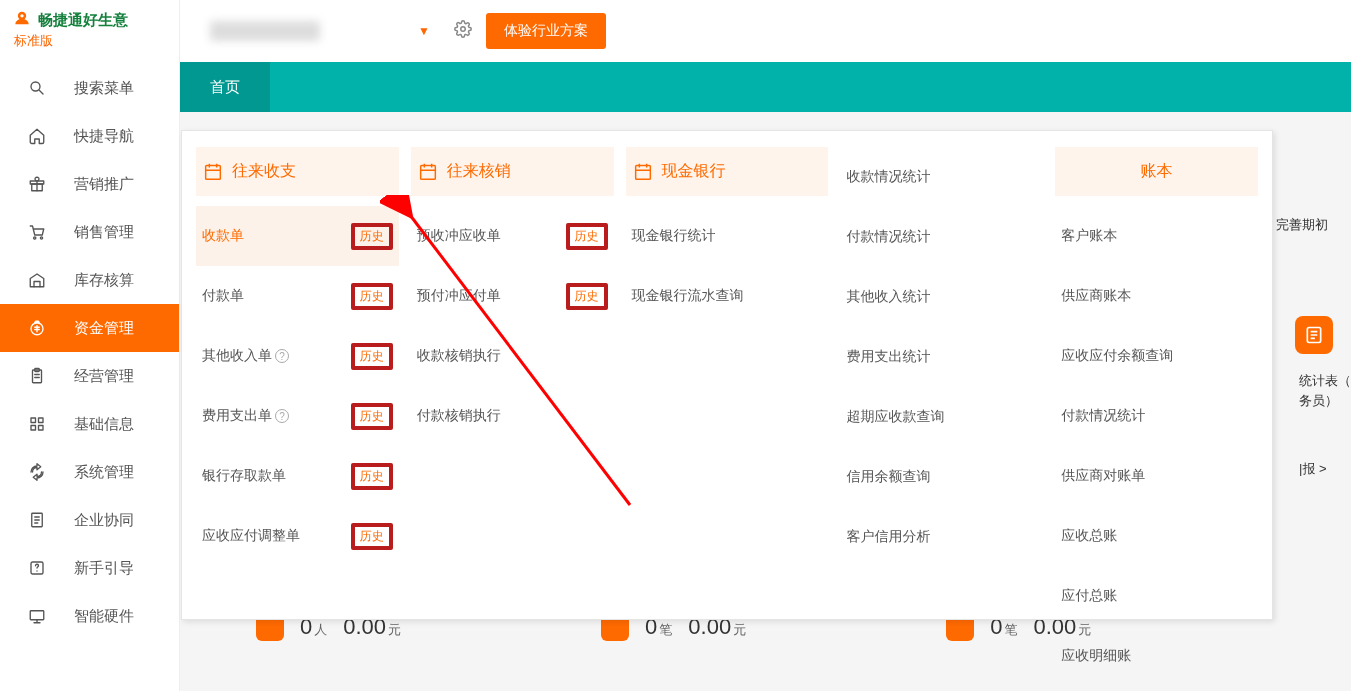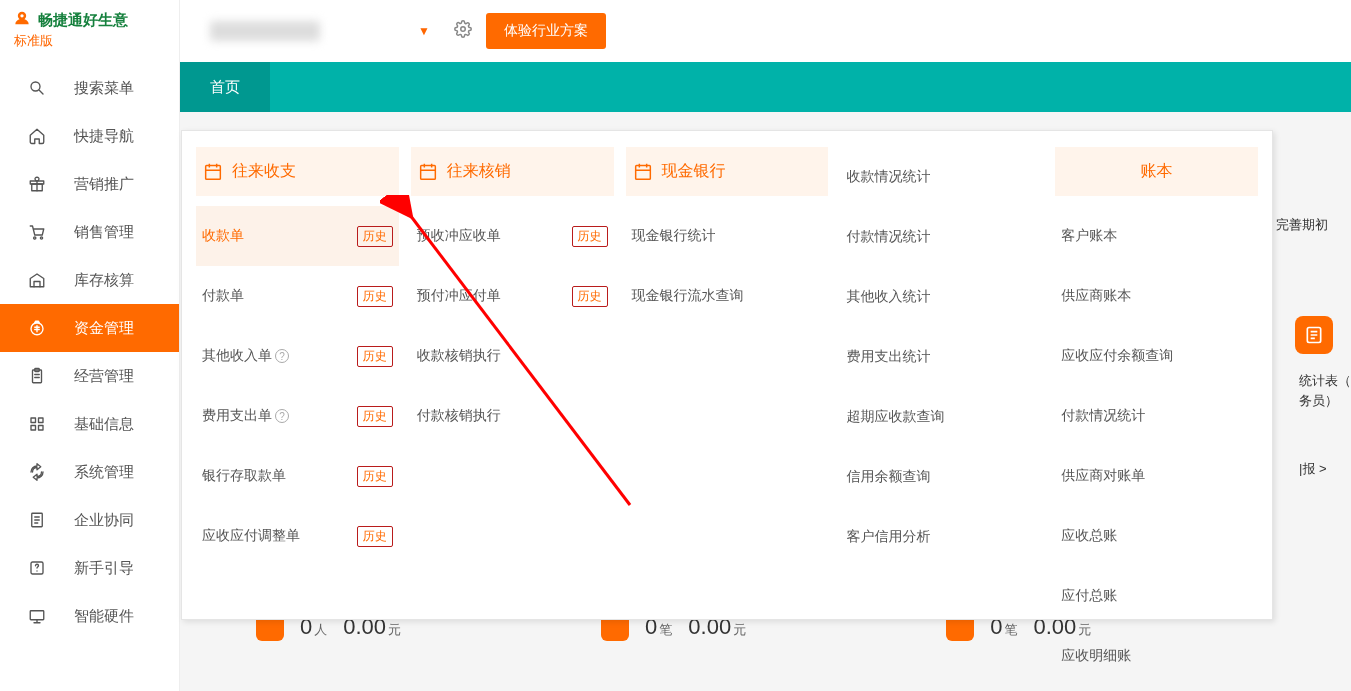--- a/index.html
+++ b/index.html
@@ -31,21 +31,21 @@
     .content { position: absolute; left: 180px; top: 112px; right: 0; bottom: 0; background: #f5f5f5; overflow: hidden; }
 
     
     .mega { position: absolute; left: 181px; top: 130px; width: 1092px; height: 490px; background: #fff; border: 1px solid #e5e5e5; box-shadow: 2px 2px 6px rgba(0,0,0,0.1); z-index: 50; padding: 16px 14px; display: flex; gap: 12px; }
     .mega-col { width: 205px; }
     .mega-header { display: flex; align-items: center; gap: 8px; height: 49px; background: #fff4eb; color: #ff6a00; font-size: 16px; padding-left: 6px; margin-bottom: 10px; }
     .mega-header.plain { background: #fff4eb; justify-content: center; padding-left: 0; }
     .mega-header svg { filter: none; }
     .mega-item { display: flex; align-items: center; justify-content: space-between; height: 60px; padding: 17px 6px; cursor: pointer; color: #555; }
     .mega-item.hl { background: #fdf2e9; color: #ff6a00; }
-    .hist-tag { border: 1px solid #b91c1c; color: #ff6a00; font-size: 12px; padding: 1px 5px; border-radius: 2px; }
+    .hist-tag { border: 4px solid #b91c1c; color: #ff6a00; font-size: 12px; padding: 1px 5px; border-radius: 2px; }
     .help-q { display: inline-block; border: 1px solid #aaa; color: #aaa; width: 14px; height: 14px; line-height: 13px; font-size: 10px; border-radius: 50%; text-align: center; margin-left: 3px; }
 
     
     .arrow-svg { position: absolute; left: 380px; top: 195px; z-index: 60; pointer-events: none; }
 
     
     .bg-right { position: absolute; right: 0; top: 150px; width: 75px; color: #333; font-size: 13px; line-height: 1.5; z-index: 2; }
     .bg-right .itm { margin: 18px 0; }
     .orange-badge { position: absolute; right: 18px; top: 316px; width: 38px; height: 38px; background: #ff6a00; border-radius: 8px; display: flex; align-items: center; justify-content: center; color: #fff; z-index: 2; }
     .bottom-stats { position: absolute; left: 220px; bottom: 50px; right: 40px; display: flex; gap: 200px; z-index: 2; padding-left: 36px; }

